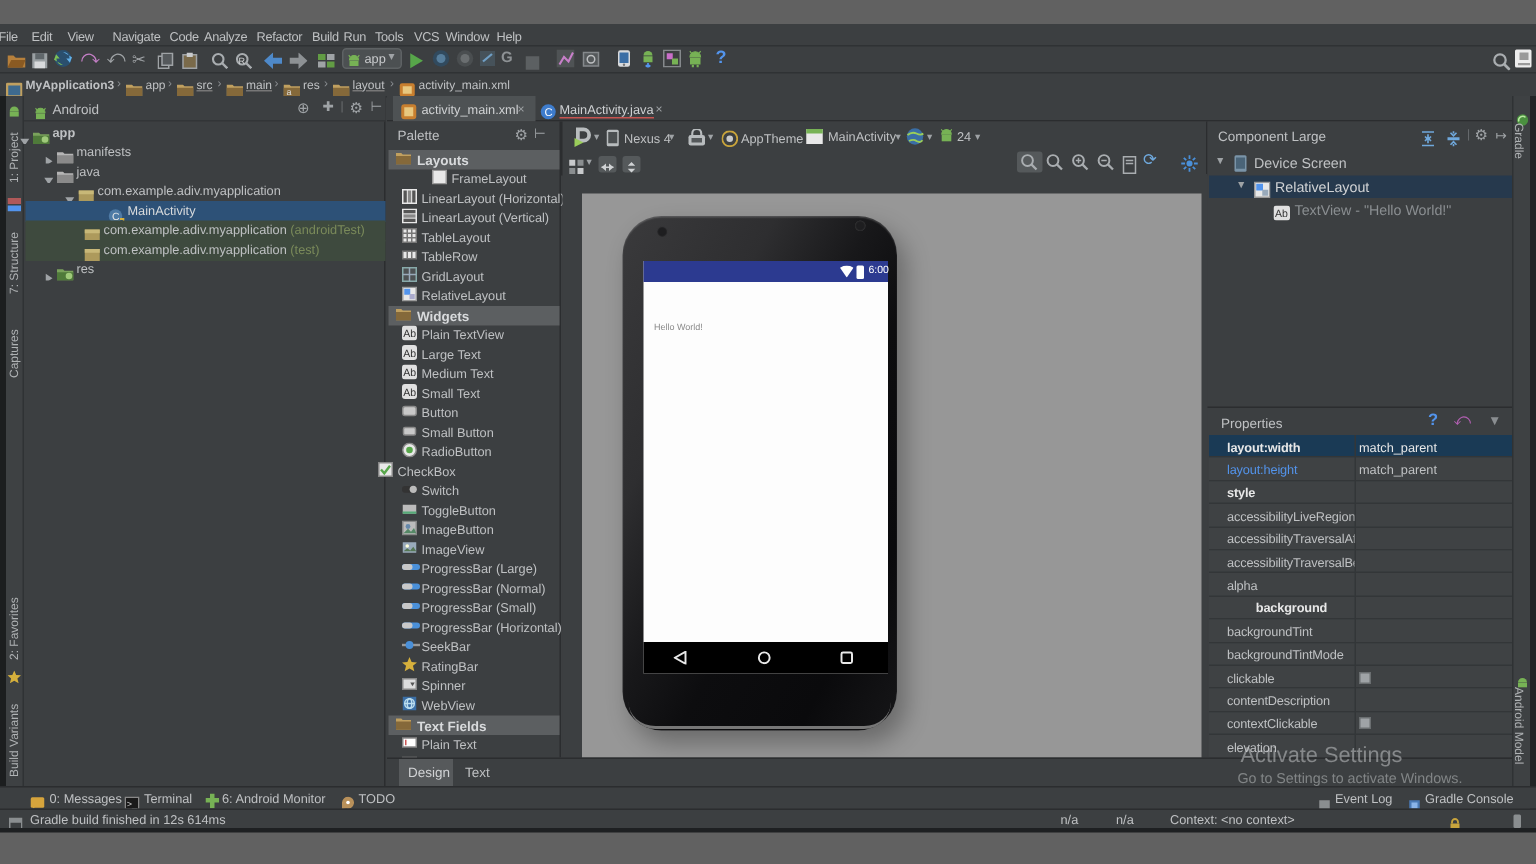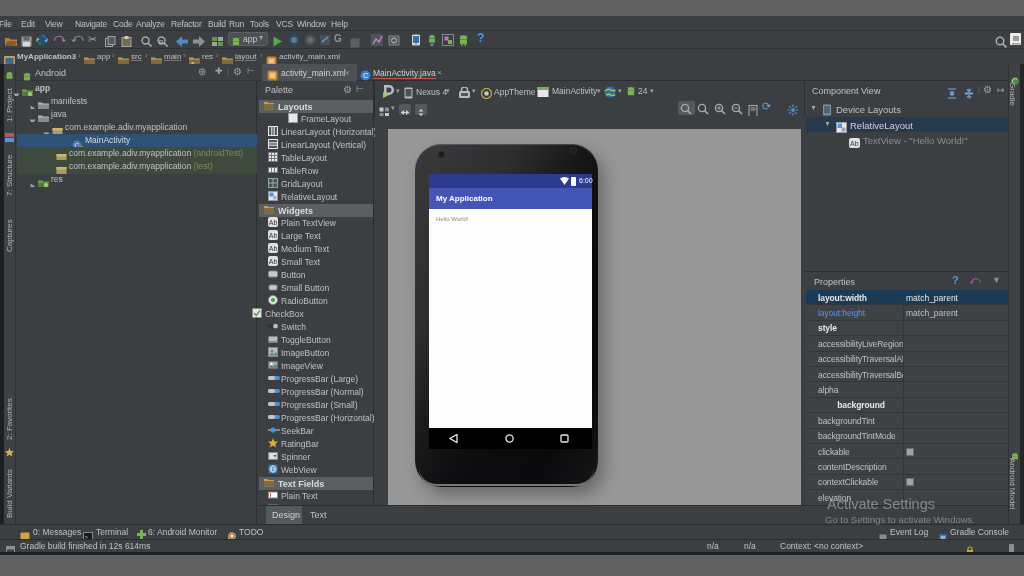--- a/index.html
+++ b/index.html
@@ -543,53 +543,50 @@
 <div class="abs" style="left:438px;top:151px;width:7px;height:7px;border-radius:50%;background:#1e1e20;box-shadow:inset 0 0 1px #555;"></div>
 <div class="abs" style="left:570px;top:147px;width:7px;height:7px;border-radius:50%;background:#1e1e20;box-shadow:inset 0 0 1px #555;"></div>
 <div class="abs" style="left:429px;top:174px;width:163px;height:275px;background:#fdfdfd;">
   <div class="abs" style="left:0;top:0;width:163px;height:14px;background:#2c3a90;">
     <svg class="abs" style="left:131px;top:3px;" width="9" height="8" viewBox="0 0 9 8">
           <path d="M0 1.5 Q4.5 -1.5 9 1.5 L4.5 8 Z" fill="#fff"></path>
         </svg>
     <div class="abs" style="left:142px;top:2.5px;width:5px;height:9px;background:#fff;border-radius:1px;"></div>
     <div class="t" style="left:150px;top:3px;font-size:7px;color:#fff;">6:00</div>
   </div>
-  <div class="abs" style="left:0;top:14px;width:163px;height:21px;background:#4355b5;">
-    <div class="t" style="left:7px;top:6px;font-size:8px;color:#fff;font-weight:bold;">My Application</div>
-  </div>
   <div class="t" style="left:7px;top:42px;font-size:6px;color:#8a8a8a;">Hello World!</div>
 </div>
 <div class="abs" style="left:429px;top:428px;width:163px;height:21px;background:#000;">
   <svg class="abs" style="left:20px;top:6px;" width="9" height="9" viewBox="0 0 9 9">
         <path d="M8 0.5 V8.5 L1 4.5 Z" fill="none" stroke="#e8e8e8" stroke-width="1.3"></path>
       </svg>
   <svg class="abs" style="left:76px;top:6px;" width="9" height="9" viewBox="0 0 9 9">
         <circle cx="4.5" cy="4.5" r="3.6" fill="none" stroke="#e8e8e8" stroke-width="1.3"></circle>
       </svg>
   <svg class="abs" style="left:131px;top:6px;" width="9" height="9" viewBox="0 0 9 9">
         <rect x="1" y="1" width="7" height="7" rx="1" fill="none" stroke="#e8e8e8" stroke-width="1.3"></rect>
       </svg>
 </div>
 <div class="abs" style="left:805px;top:81px;width:203px;height:190px;background:#3c3f41;"></div>
-<div class="t" style="left:812px;top:86px;font-size:9px;color:#bfc1c3;font-weight:normal;">Component View</div>
+<div class="t" style="left:812px;top:86px;font-size:9px;color:#bfc1c3;font-weight:normal;">Component Large</div>
 <div class="abs" style="left:946px;top:85px;width:12px;height:11px;"><svg width="12" height="11" viewBox="0 0 12 11">
         <path d="M2 1 H10 M2 10 H10 M6 2.5 L6 4.5 M4 4 L6 6 L8 4 M6 8.5 L6 6.5 M4 7 L6 5 L8 7" stroke="#6fa8dc" stroke-width="1.1" fill="none"></path>
       </svg></div>
 <div class="abs" style="left:963px;top:85px;width:12px;height:11px;"><svg width="12" height="11" viewBox="0 0 12 11">
         <path d="M2 5 H10 M2 6 H10 M6 0.5 L6 2 M4 1.5 L6 3.5 L8 1.5 M6 10.5 L6 9 M4 9.5 L6 7.5 L8 9.5" stroke="#6fa8dc" stroke-width="1.1" fill="none"></path>
       </svg></div>
 <div class="t" style="left:978px;top:85px;font-size:8px;color:#6a6e70;font-weight:normal;">|</div>
 <div class="t" style="left:983px;top:84px;font-size:10px;color:#9fa3a6;font-weight:normal;">⚙</div>
 <div class="t" style="left:997px;top:85px;font-size:9px;color:#9fa3a6;font-weight:normal;">↦</div>
 <div class="t" style="left:810px;top:104px;font-size:7px;color:#9fa3a6;">▼</div>
 <div class="t" style="left:822px;top:102px;"><svg width="10" height="12" viewBox="0 0 10 12">
         <rect x="1" y="0.5" width="8" height="11" rx="1" fill="#7a94a8"></rect>
         <rect x="2" y="2" width="6" height="7.5" fill="#4a6478"></rect>
       </svg></div>
-<div class="t" style="left:836px;top:104px;font-size:9.5px;color:#bfc1c3;font-weight:normal;">Device Layouts</div>
+<div class="t" style="left:836px;top:104px;font-size:9.5px;color:#bfc1c3;font-weight:normal;">Device Screen</div>
 <div class="abs" style="left:806px;top:117px;width:202px;height:15px;background:#26394d;"></div>
 <div class="t" style="left:824px;top:120px;font-size:7px;color:#9fa3a6;">▼</div>
 <div class="t" style="left:836px;top:119px;"><svg width="11" height="11" viewBox="0 0 11 11">
         <rect x="0.5" y="0.5" width="10" height="10" fill="#e8e8e8" stroke="#9a9a9a"></rect>
         <rect x="1.5" y="1.5" width="4.5" height="4.5" fill="#5394ec"></rect>
         <rect x="5.5" y="5.5" width="4" height="4" fill="#9ab"></rect>
       </svg></div>
 <div class="t" style="left:850px;top:120px;font-size:9.5px;color:#d0d2d4;font-weight:normal;">RelativeLayout</div>
 <div class="t" style="left:849px;top:134px;"><svg width="11" height="10" viewBox="0 0 11 10">
         <rect x="0" y="0" width="11" height="10" rx="2" fill="#e0e0e0"></rect>

